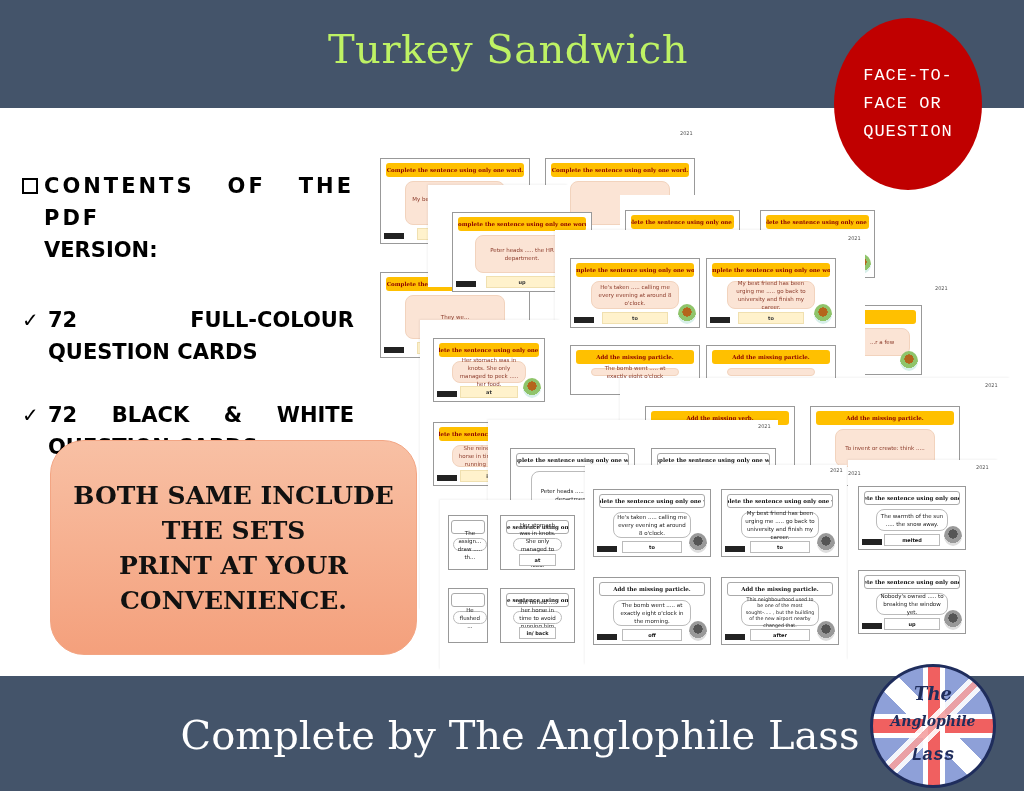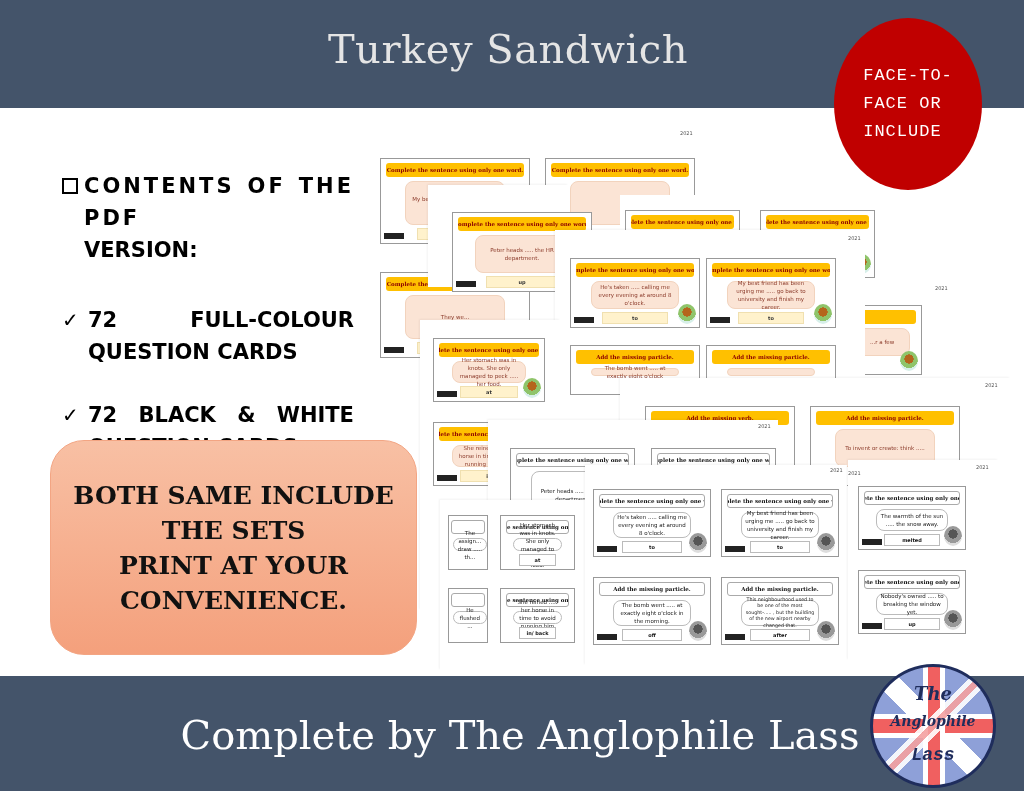--- a/index.html
+++ b/index.html
@@ -1,34 +1,34 @@
 <!DOCTYPE html>
 <html><head>
 <meta charset="utf-8">
 <style>
   * { box-sizing: border-box; margin: 0; padding: 0; }
   html, body { width: 1024px; height: 791px; overflow: hidden; background: #ffffff; }
   body { position: relative; font-family: "DejaVu Serif", serif; }
 
   .header { position: absolute; left: 0; top: 0; width: 1024px; height: 108px; background: #44546a; }
-  .header-title { position: absolute; left: 0; top: 26px; width: 1016px; text-align: center; color: #e5e5e5;
+  .header-title { position: absolute; left: 0; top: 26px; width: 1016px; text-align: center; color: #bef264;
     font-family: "DejaVu Serif", serif; font-size: 40px; letter-spacing: 0.5px; }
 
   .footer { position: absolute; left: 0; top: 676px; width: 1024px; height: 115px; background: #44546a; }
   .footer-title { position: absolute; left: 170px; top: 36px; width: 700px; text-align: center; color: #fff;
     font-family: "DejaVu Serif", serif; font-size: 40px; }
 
   .badge { position: absolute; left: 834px; top: 18px; width: 148px; height: 172px; border-radius: 50%;
     background: #c00000; z-index: 30; display: flex; align-items: center; justify-content: center; }
   .badge-text { color: #fff; font-family: Liberation Mono, monospace; font-size: 17px; line-height: 28px;
     text-align: left; letter-spacing: 1px; font-variant: small-caps; }
 
   .contents { position: absolute; left: 22px; top: 170px; width: 332px; color: #000;
     font-family: "DejaVu Sans", sans-serif; font-weight: bold; font-size: 21px; line-height: 32px; }
-  .contents .item { position: relative; padding-left: 26px; text-align: justify; text-align-last: left; margin-bottom: 31px; margin-left: 40px; }
+  .contents .item { position: relative; padding-left: 26px; text-align: justify; text-align-last: left; margin-bottom: 31px; }
   .contents .item.head { padding-left: 0; margin-bottom: 38px; }
   .contents .sq { display: inline-block; width: 16px; height: 16px; border: 2.5px solid #000; margin-right: 6px; vertical-align: -1px; }
   .contents .check { position: absolute; left: 0; top: 0; font-weight: normal; font-size: 20px; }
   .contents .head-line2 { padding-left: 22px; display: block; }
   .justify-row { display: flex; justify-content: space-between; }
 
   .callout { position: absolute; left: 50px; top: 440px; width: 367px; height: 215px; border-radius: 34px;
     background: linear-gradient(#f8c0a4, #f4a07c); border: 1px solid #f3a583;
     display: flex; align-items: center; justify-content: center; }
   .callout-text { font-family: "DejaVu Serif", serif; font-weight: bold; font-size: 25px; line-height: 35px;
@@ -73,21 +73,21 @@
 <body>
 
 <div class="header">
   <div class="header-title">Turkey Sandwich</div>
 </div>
 
 <div class="badge">
   <div class="badge-text">
     <div>FACE-TO-</div>
     <div>FACE OR</div>
-    <div>INCLUDE</div>
+    <div>QUESTION</div>
   </div>
 </div>
 
 <div class="contents">
   <div class="item head">
     <div class="justify-row">
       <span><span class="sq"></span></span>
       <span style="flex:1; letter-spacing:3px; text-align:justify; text-align-last:justify;">CONTENTS OF THE PDF</span>
     </div>
     <span class="head-line2">VERSION:</span>

